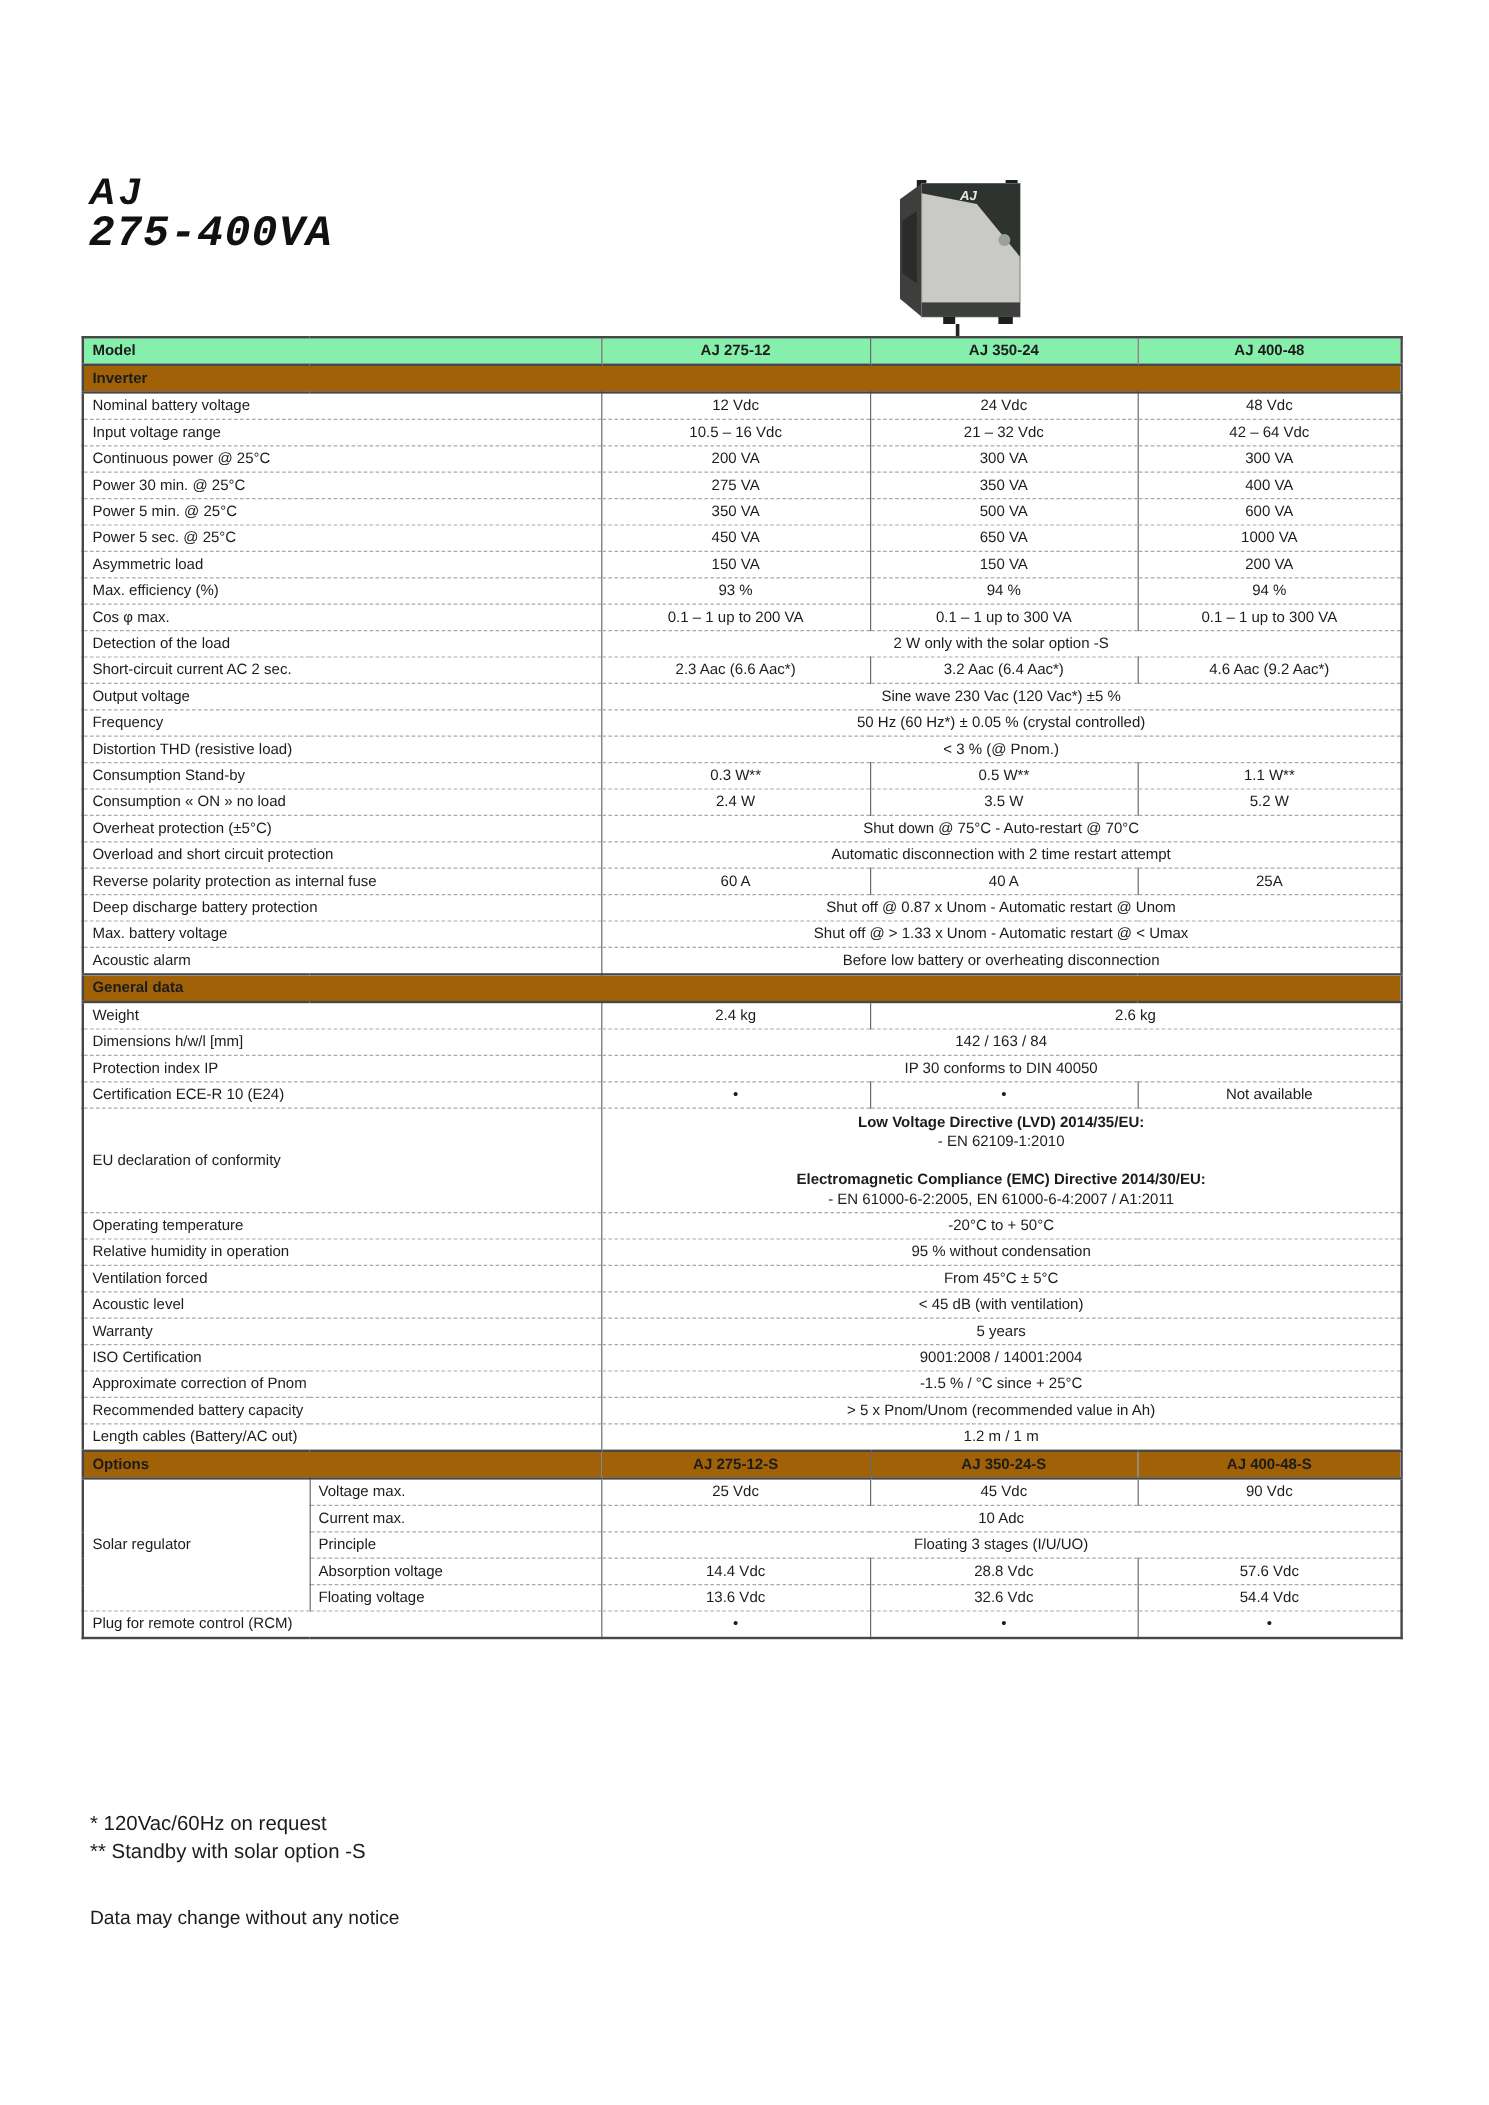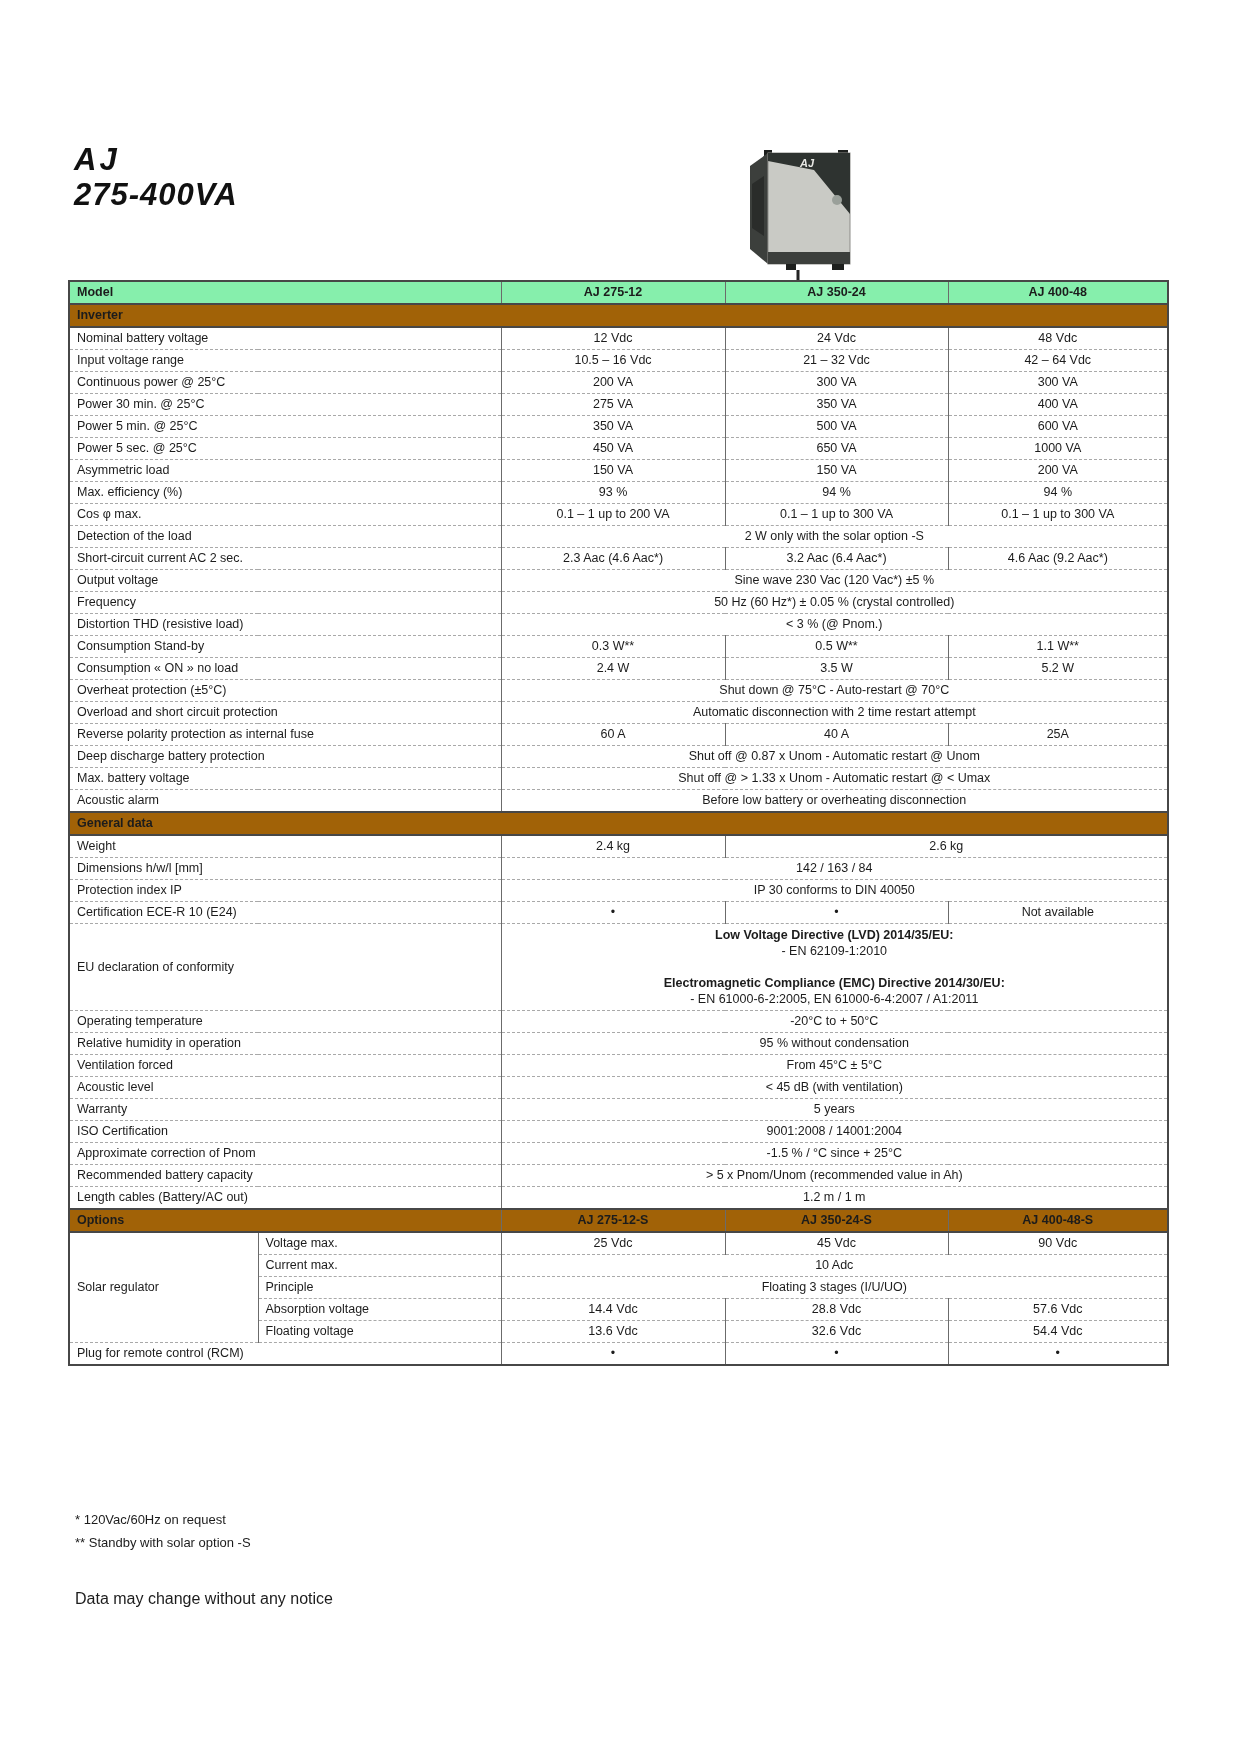--- a/index.html
+++ b/index.html
@@ -2,41 +2,41 @@
 <html><head>
 <meta charset="utf-8">
 <style>
   html,body{margin:0;padding:0;background:#ffffff;}
   body{width:1241px;height:1754px;position:relative;font-family:"Liberation Sans",sans-serif;color:#1c1c1c;}
   .page{position:absolute;inset:0;background:#fff;}
 
   
   .title-block{position:absolute;left:74px;top:144px;font-style:italic;font-weight:bold;color:#111;}
   .title-l1{display:block;font-size:31px;line-height:32px;letter-spacing:3px;}
-  .title-l2{display:block;font-size:31px;line-height:38px;letter-spacing:1px;}
+  .title-l2{display:block;font-size:36px;line-height:38px;letter-spacing:1px;font-family:Liberation Mono, monospace;}
 
   
   .product{position:absolute;left:740px;top:144px;width:125px;height:150px;}
 
   
   table.spec{position:absolute;left:68px;top:280px;width:1099px;border-collapse:collapse;
              font-size:12.5px;table-layout:fixed;border:2px solid #474747;}
   table.spec td{border-left:1px solid #6b6b6b;border-right:1px solid #6b6b6b;
                 border-top:1px dashed #a9a9a9;padding:3px 7px;line-height:15px;
                 vertical-align:middle;overflow:hidden;}
   td.lbl{text-align:left;}
   td.val{text-align:center;}
   tr.head td{background:#86efac;font-weight:bold;border-bottom:2px solid #474747;border-top:none;}
   tr.sec td{background:#a16207;font-weight:bold;border-top:2px solid #474747;border-bottom:2px solid #474747;}
   td.group{vertical-align:middle;margin-top:21px;}
   tr.rich-row td.val div{line-height:16px;}
   .b{font-weight:bold;}
 
   
-  .footnotes{position:absolute;left:75px;top:1508px;font-size:13px;line-height:23px;}
+  .footnotes{position:absolute;left:75px;top:1508px;font-size:17px;line-height:23px;}
   .notice{position:absolute;left:75px;top:1590px;font-size:16px;}
 </style>
 </head>
 <body>
 
 <div class="page">
 
   <div class="title-block">
     <span class="title-l1">AJ</span>
     <span class="title-l2">275-400VA</span>
@@ -130,21 +130,21 @@
           <td class="val">0.1 – 1 up to 200 VA</td>
           <td class="val">0.1 – 1 up to 300 VA</td>
           <td class="val">0.1 – 1 up to 300 VA</td>
         </tr>
         <tr>
           <td class="lbl" colspan="2">Detection of the load</td>
           <td class="val" colspan="3">2 W only with the solar option -S</td>
         </tr>
         <tr>
           <td class="lbl" colspan="2">Short-circuit current AC 2 sec.</td>
-          <td class="val">2.3 Aac (4.6 Aac*)</td>
+          <td class="val">2.3 Aac (6.6 Aac*)</td>
           <td class="val">3.2 Aac (6.4 Aac*)</td>
           <td class="val">4.6 Aac (9.2 Aac*)</td>
         </tr>
         <tr>
           <td class="lbl" colspan="2">Output voltage</td>
           <td class="val" colspan="3">Sine wave 230 Vac (120 Vac*) ±5 %</td>
         </tr>
         <tr>
           <td class="lbl" colspan="2">Frequency</td>
           <td class="val" colspan="3">50 Hz (60 Hz*) ± 0.05 % (crystal controlled)</td>

